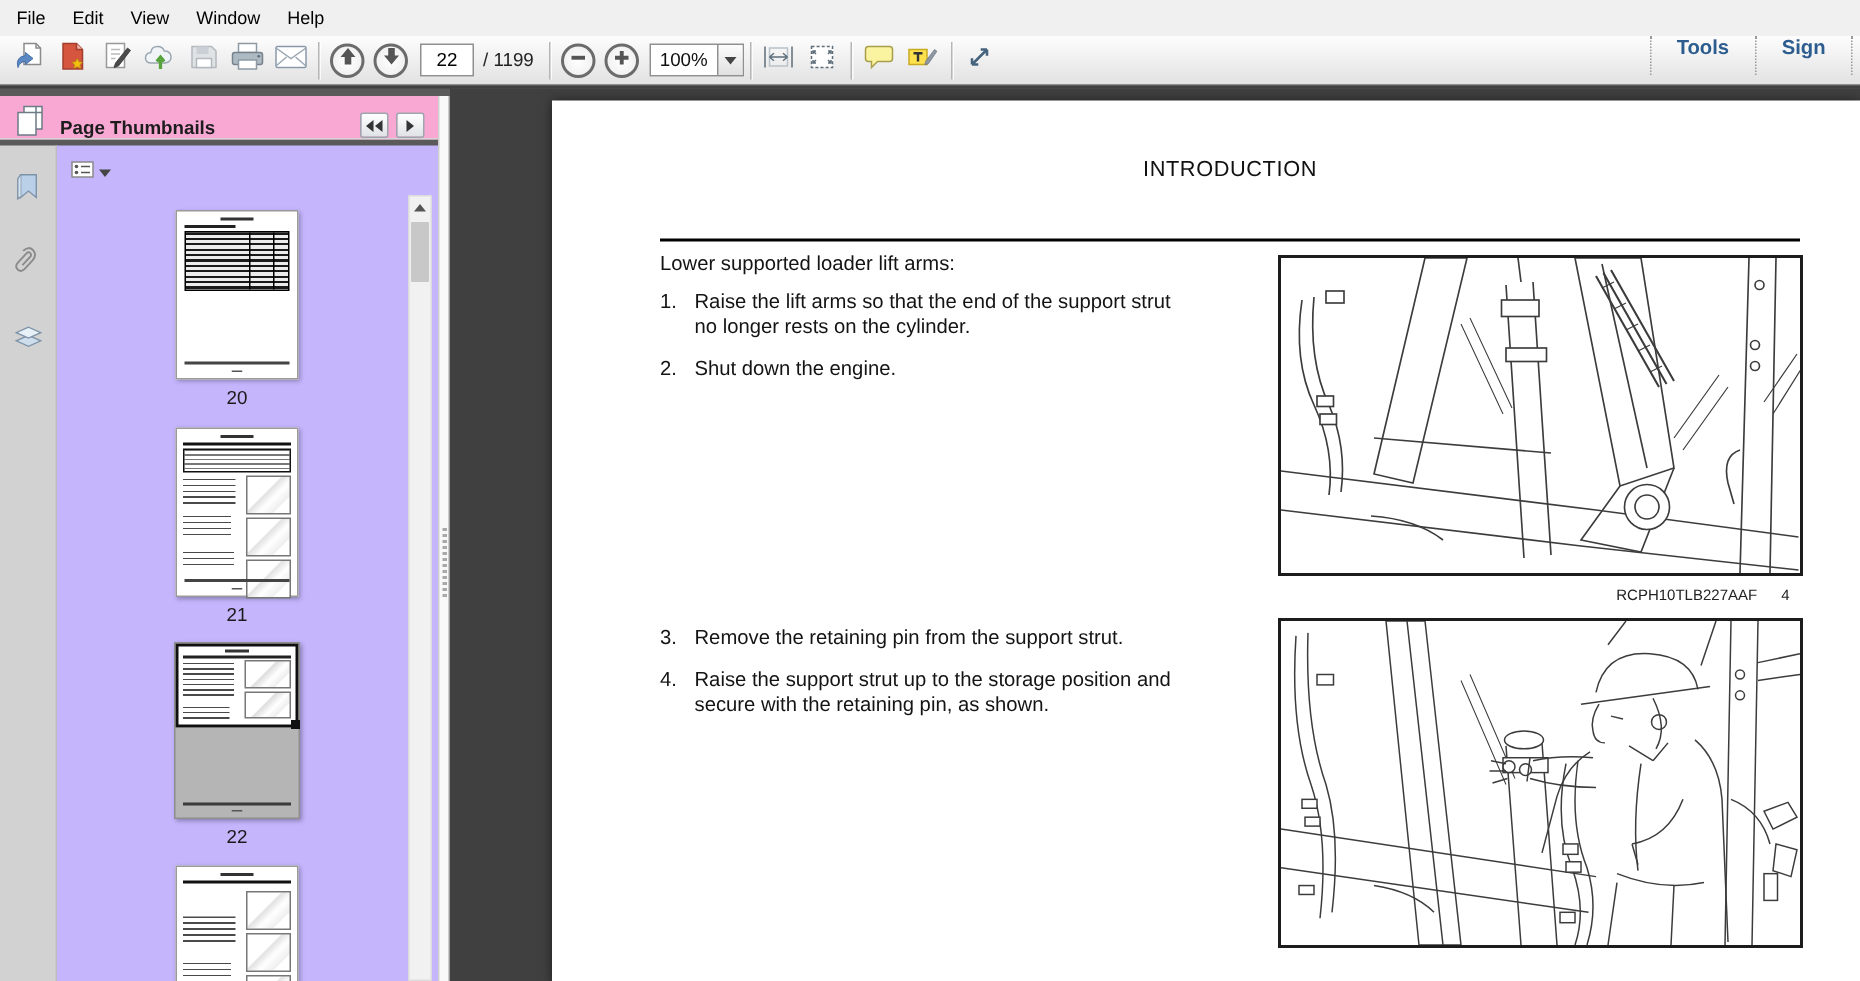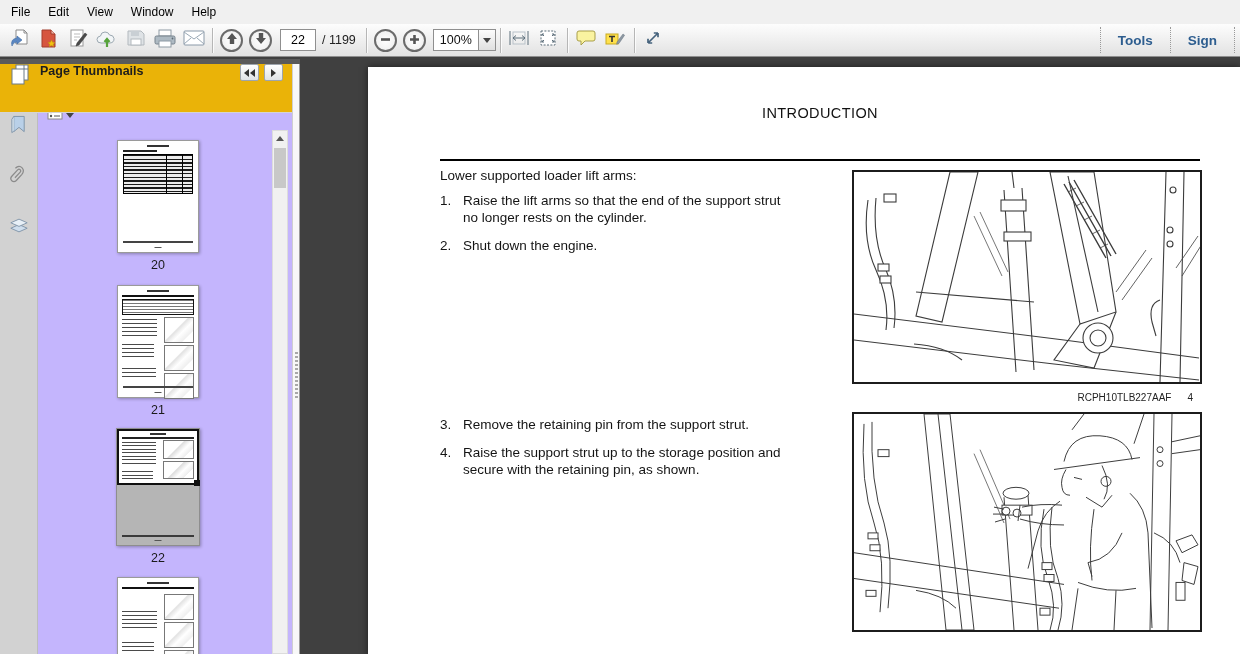--- a/index.html
+++ b/index.html
@@ -14,29 +14,29 @@
   .toolbar{height:33px;background:linear-gradient(#fdfdfd,#e2e2e2);border-bottom:1px solid #8e8e8e;display:flex;align-items:center;padding:0 5px}
   .tbtn{height:27px;min-width:29px;display:flex;align-items:center;justify-content:center;border-radius:2px}
   .sep{width:1px;height:25px;background:#b6b6b6;margin:0 4px;box-shadow:1px 0 0 rgba(255,255,255,.8)}
   .circle{width:23px;height:23px;border-radius:50%;border:2px solid #6b6b6b;background:radial-gradient(#fff,#ececec);display:flex;align-items:center;justify-content:center;margin:0 3px}
   .pagebox{width:36px;height:22px;border:1px solid #8f8f8f;text-align:center;font-size:12.5px;margin:0 5px;background:#fff;font-family:"Liberation Sans",sans-serif}
   .pagetotal{font-size:12.5px;color:#222;margin:0 6px 0 1px;white-space:nowrap}
   .zoombox{display:flex;align-items:center;height:22px;border:1px solid #8f8f8f;background:#fff;margin-left:4px}
   .zoomval{width:44px;text-align:center;font-size:12.5px;color:#111}
   .zoomdrop{width:17px;height:100%;border-left:1px solid #8f8f8f;background:linear-gradient(#fcfcfc,#e0e0e0);display:flex;align-items:center;justify-content:center}
   .caret{width:0;height:0;border-left:4px solid transparent;border-right:4px solid transparent;border-top:5px solid #444}
-  .tb-right{margin-left:auto;display:flex;align-items:center;height:100%}
+  .tb-right{margin-left:auto;display:flex;height:100%}
   .link-btn{font-size:13.5px;font-weight:bold;color:#2d5d8f;padding:0 17px}
   .dotted{height:26px;border-left:1px dotted #999}
 
   
   .main{position:relative;height:597px;border-top:2px solid #404040}
 
   
-  .panel-header{position:absolute;left:0;top:5px;width:292px;height:49px;background:#eab308;border-bottom:1px solid #d4d4d4;display:flex;align-items:flex-start;z-index:3}
+  .panel-header{position:absolute;left:0;top:5px;width:292px;height:29px;background:#f9a8d4;border-bottom:1px solid #d4d4d4;display:flex;align-items:flex-end;z-index:3}
   .ph-icon{margin-left:10px;display:flex}
   .ph-title{margin-left:10px;font-size:12.5px;font-weight:bold;color:#1d1d1d}
   .ph-btns{margin-left:auto;margin-right:9px;display:flex;gap:5px}
   .ph-btn{width:19px;height:17px;border:1px solid #9ea5ad;background:linear-gradient(#fff,#dfe3e6);display:flex;align-items:center;justify-content:center;gap:1px;border-radius:2px}
   .tl{width:0;height:0;border-right:5px solid #333;border-top:4px solid transparent;border-bottom:4px solid transparent}
   .tr{width:0;height:0;border-left:5px solid #333;border-top:4px solid transparent;border-bottom:4px solid transparent}
 
   .rail{position:absolute;left:0;top:38px;bottom:0;width:38px;background:#d2d2d2;border-right:1px solid #bdbdbd;display:flex;flex-direction:column;align-items:center;padding-top:16px;gap:22px;z-index:2}
   .rail-btn{display:flex;align-items:center;justify-content:center;width:30px;height:28px}
 

